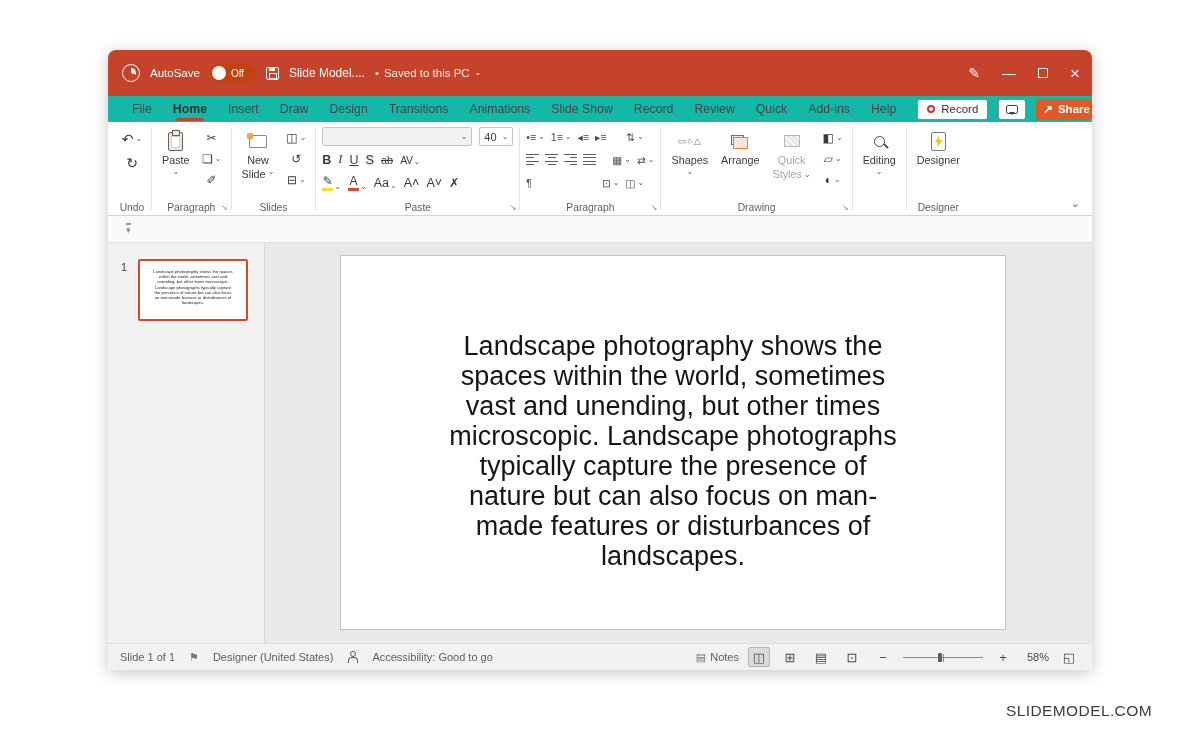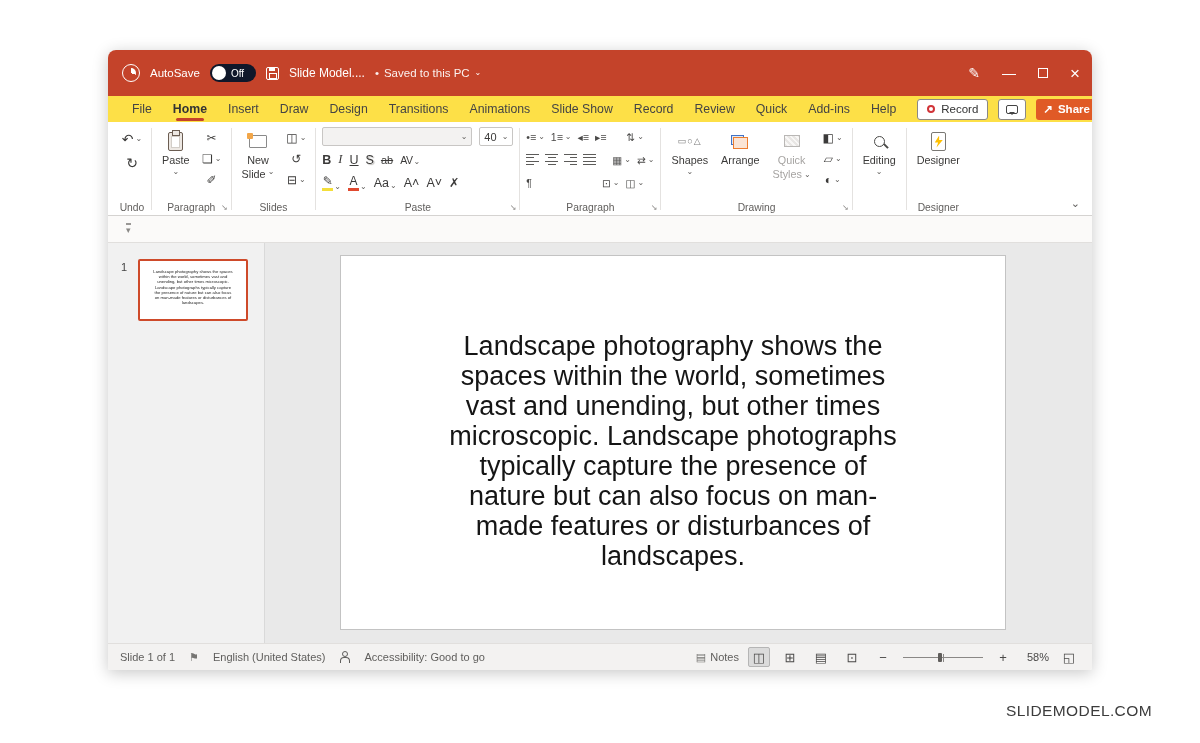--- a/index.html
+++ b/index.html
@@ -13,21 +13,21 @@
             box-shadow: 0 3px 16px rgba(0,0,0,.22); }
 
   
   .titlebar { height: 46px; background: #C4432A; color: #fff; display: flex;
               align-items: center; gap: 10px; padding: 0 14px; position: relative; }
   .appico { width: 18px; height: 18px; border: 1.6px solid #fff; border-radius: 50%;
             position: relative; flex: 0 0 auto; }
   .appico::after { content: ""; position: absolute; inset: 3px; border-radius: 50%;
             background: conic-gradient(#fff 0 110deg, transparent 110deg 360deg); }
   .tb-text { font-size: 11.5px; color: #fff; }
-  .toggle { width: 46px; height: 18px; border-radius: 9px; background: #0f172a;
+  .toggle { width: 46px; height: 18px; border-radius: 9px; background: #c2410c;
             display: flex; align-items: center; padding: 2px 6px 2px 2px; gap: 5px; }
   .knob { width: 14px; height: 14px; border-radius: 50%; background: #fff; }
   .tstate { font-size: 10px; color: #fff; }
   .floppy { width: 13px; height: 13px; border: 1.4px solid #fff; border-radius: 2px; position: relative; }
   .floppy::before { content: ""; position: absolute; left: 2px; top: 0; width: 6px; height: 3.5px; background: #fff; }
   .floppy::after { content: ""; position: absolute; left: 2px; bottom: 0; width: 6px; height: 4px; border: 1px solid #fff; }
   .doc-title { font-size: 12px; }
   .saved { font-size: 11.5px; color: rgba(255,255,255,.92); display: flex; align-items: center; gap: 5px; }
   .search { position: absolute; left: 389px; top: 10px; width: 264px; height: 26px;
             background: #D4755B; border-radius: 4px; display: flex; align-items: center;
@@ -36,21 +36,21 @@
   .mag::after { content: ""; position: absolute; width: 5px; height: 1.5px; background: #fff;
                 right: -4px; bottom: -1px; transform: rotate(45deg); }
   .search-input { flex: 1; background: transparent; border: none; outline: none; color: #fff; font-size: 12px; font-family: "Liberation Sans", sans-serif; }
   .search-input::placeholder { color: rgba(255,255,255,.95); }
   .tb-right { position: absolute; right: 12px; top: 0; height: 46px; display: flex; align-items: center; gap: 22px; }
   .tb-ico { font-size: 14px; color: #fff; line-height: 1; }
   .maxbox { width: 10px; height: 10px; border: 1.3px solid #fff; }
   .tb-close { font-size: 17px; }
 
   
-  .tabrow { height: 26px; background: #fde047; display: flex; align-items: center;
+  .tabrow { height: 26px; background: #14b8a6; display: flex; align-items: center;
             padding: 0 12px 0 24px; gap: 21px; font-size: 12.3px; color: #444; position: relative; }
   .tab { position: relative; padding: 4px 0; white-space: nowrap; }
   .tab.active { font-weight: 700; color: #333; }
   .tab.active::after { content: ""; position: absolute; left: 8%; right: 8%; bottom: -1px;
             height: 3px; background: #C4432A; border-radius: 2px; }
   .tabrow-right { margin-left: auto; display: flex; align-items: center; gap: 10px; }
   .record-btn { height: 21px; border: 1px solid #8a8886; border-radius: 3px; display: flex;
             align-items: center; gap: 6px; padding: 0 9px; font-size: 11.5px; color: #333; background: #fff; }
   .recdot { width: 8px; height: 8px; border-radius: 50%; border: 2.2px solid #D13438; }
   .cmt-btn { height: 21px; width: 28px; border: 1px solid #8a8886; border-radius: 3px;
@@ -516,21 +516,21 @@
       <div class="slide-area">
         <div class="slide">
           <div class="slide-text">Landscape photography shows the spaces within the world, sometimes vast and unending, but other times microscopic. Landscape photographs typically capture the presence of nature but can also focus on man-made features or disturbances of landscapes.</div>
         </div>
       </div>
     </div>
 
     <div class="statusbar">
       <span>Slide 1 of 1</span>
       <span class="sb-ico">⚑</span>
-      <span>English (United States)</span>
+      <span>Designer (United States)</span>
       <span class="person"></span>
       <span>Accessibility: Good to go</span>
       <div class="sb-right">
         <span class="notes">
           <span class="sb-ico">▤</span>
           <span>Notes</span>
         </span>
         <span class="viewbtn active">◫</span>
         <span class="viewbtn">⊞</span>
         <span class="viewbtn">▤</span>

